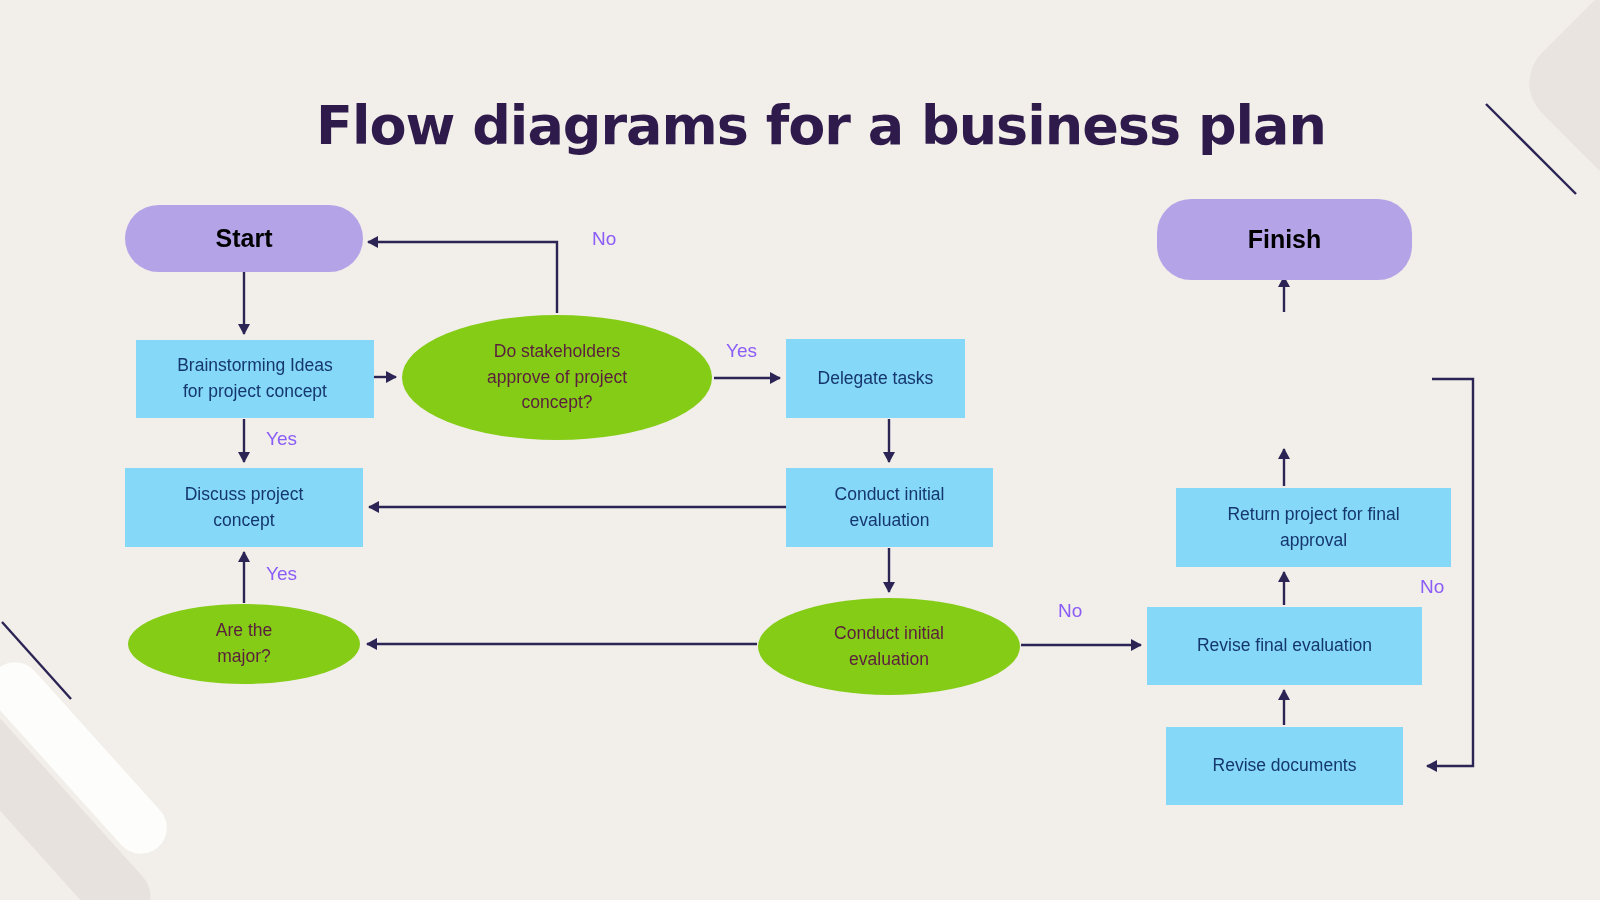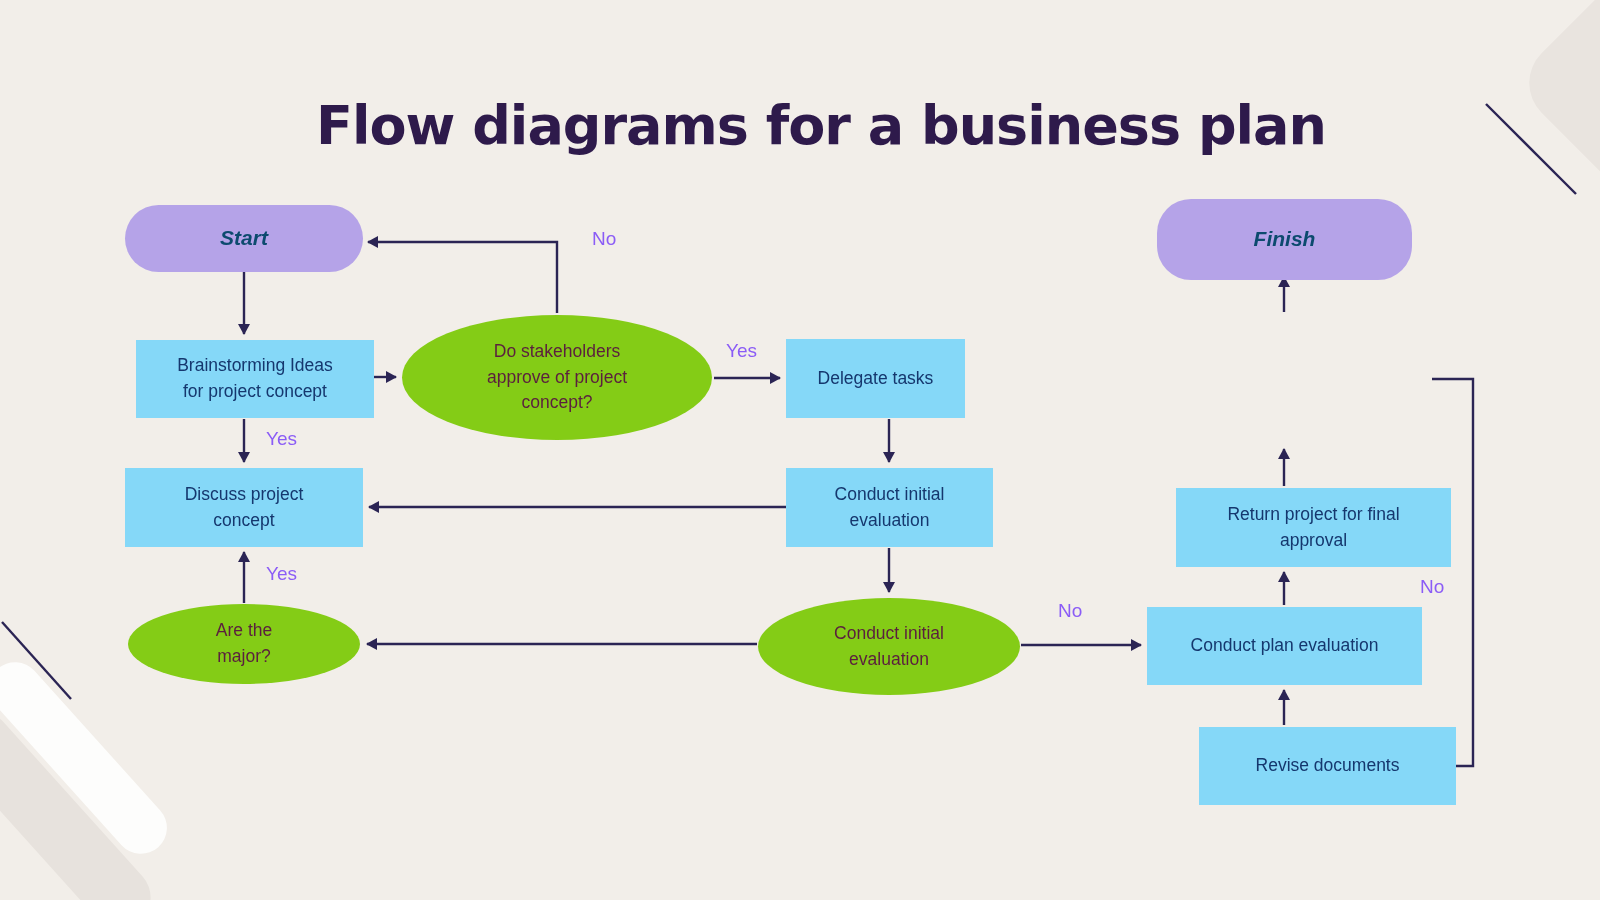--- a/index.html
+++ b/index.html
@@ -39,22 +39,22 @@
   
   .node {
     position: absolute; z-index: 3;
     display: flex; align-items: center; justify-content: center;
     text-align: center; white-space: pre-line;
     font-size: 17.5px; line-height: 1.46;
   }
   .process { background: #85d8f8; color: #15376e; }
   .decision { background: #84cc16; color: #5b1f3e; border-radius: 50%; }
   .terminal {
-    background: #b5a3e8; color: #0c4a6e;
-    border-radius: 34px; font-size: 21px; font-weight: 700; font-style: italic;
+    background: #b5a3e8; color: #000000;
+    border-radius: 34px; font-size: 25px; font-weight: 700;
   }
   .edge-label {
     position: absolute; z-index: 4;
     font-size: 19px; color: #8b5cf6;
   }
 </style>
 </head>
 <body>
 
 <div class="canvas">
@@ -104,22 +104,22 @@
 concept</div>
   <div class="node process" style="left:786px;top:468px;width:207px;height:79px">Conduct initial
 evaluation</div>
   <div class="node decision" style="left:128px;top:604px;width:232px;height:80px">Are the
 major?</div>
   <div class="node decision" style="left:758px;top:598px;width:262px;height:97px">Conduct initial
 evaluation</div>
   <div class="node terminal" style="left:1157px;top:199px;width:255px;height:81px">Finish</div>
   <div class="node process" style="left:1176px;top:488px;width:275px;height:79px">Return project for final
 approval</div>
-  <div class="node process" style="left:1147px;top:607px;width:275px;height:78px">Conduct plan evaluation</div>
-  <div class="node process" style="left:1199px;top:727px;width:257px;height:78px">Revise documents</div>
+  <div class="node process" style="left:1147px;top:607px;width:275px;height:78px">Revise final evaluation</div>
+  <div class="node process" style="left:1166px;top:727px;width:237px;height:78px">Revise documents</div>
 
   <div class="edge-label" style="left:592px;top:228px">No</div>
   <div class="edge-label" style="left:726px;top:340px">Yes</div>
   <div class="edge-label" style="left:266px;top:428px">Yes</div>
   <div class="edge-label" style="left:266px;top:563px">Yes</div>
   <div class="edge-label" style="left:1058px;top:600px">No</div>
   <div class="edge-label" style="left:1420px;top:576px">No</div>
 
 </div>
 

